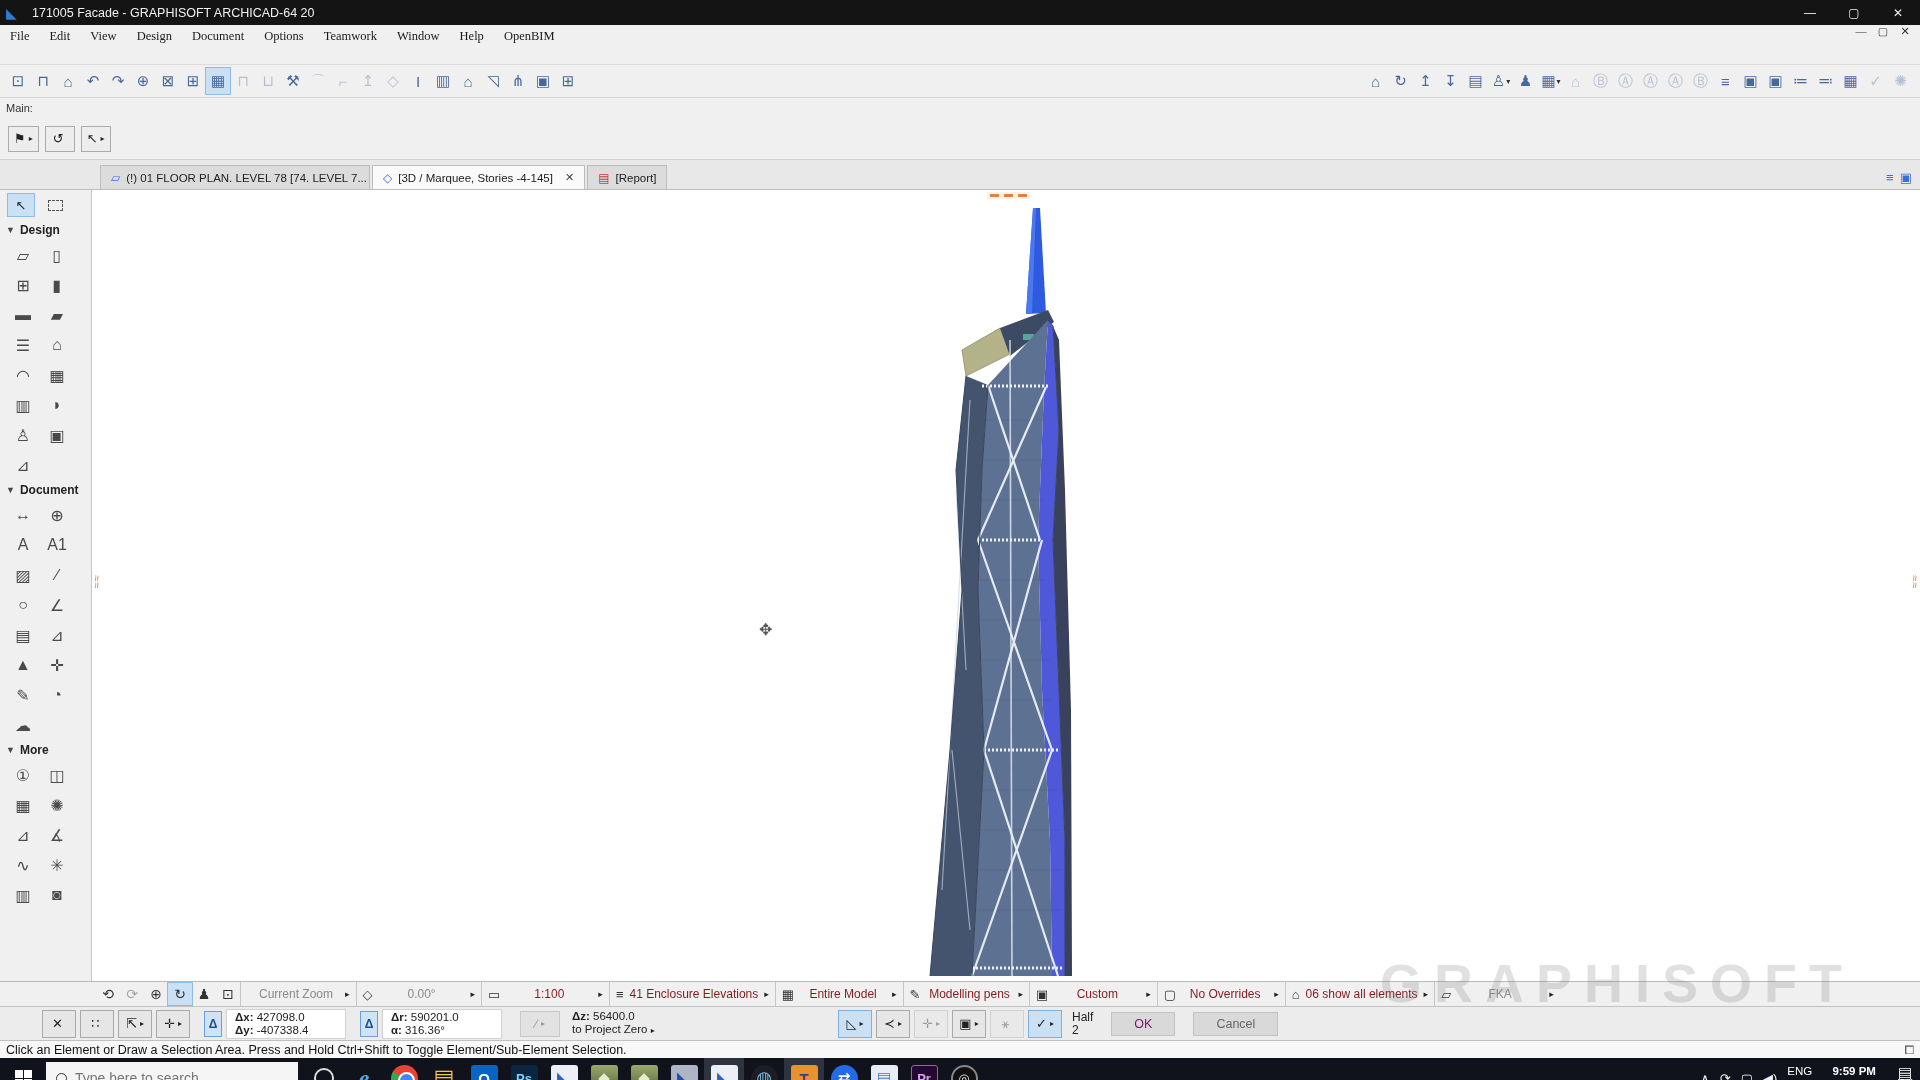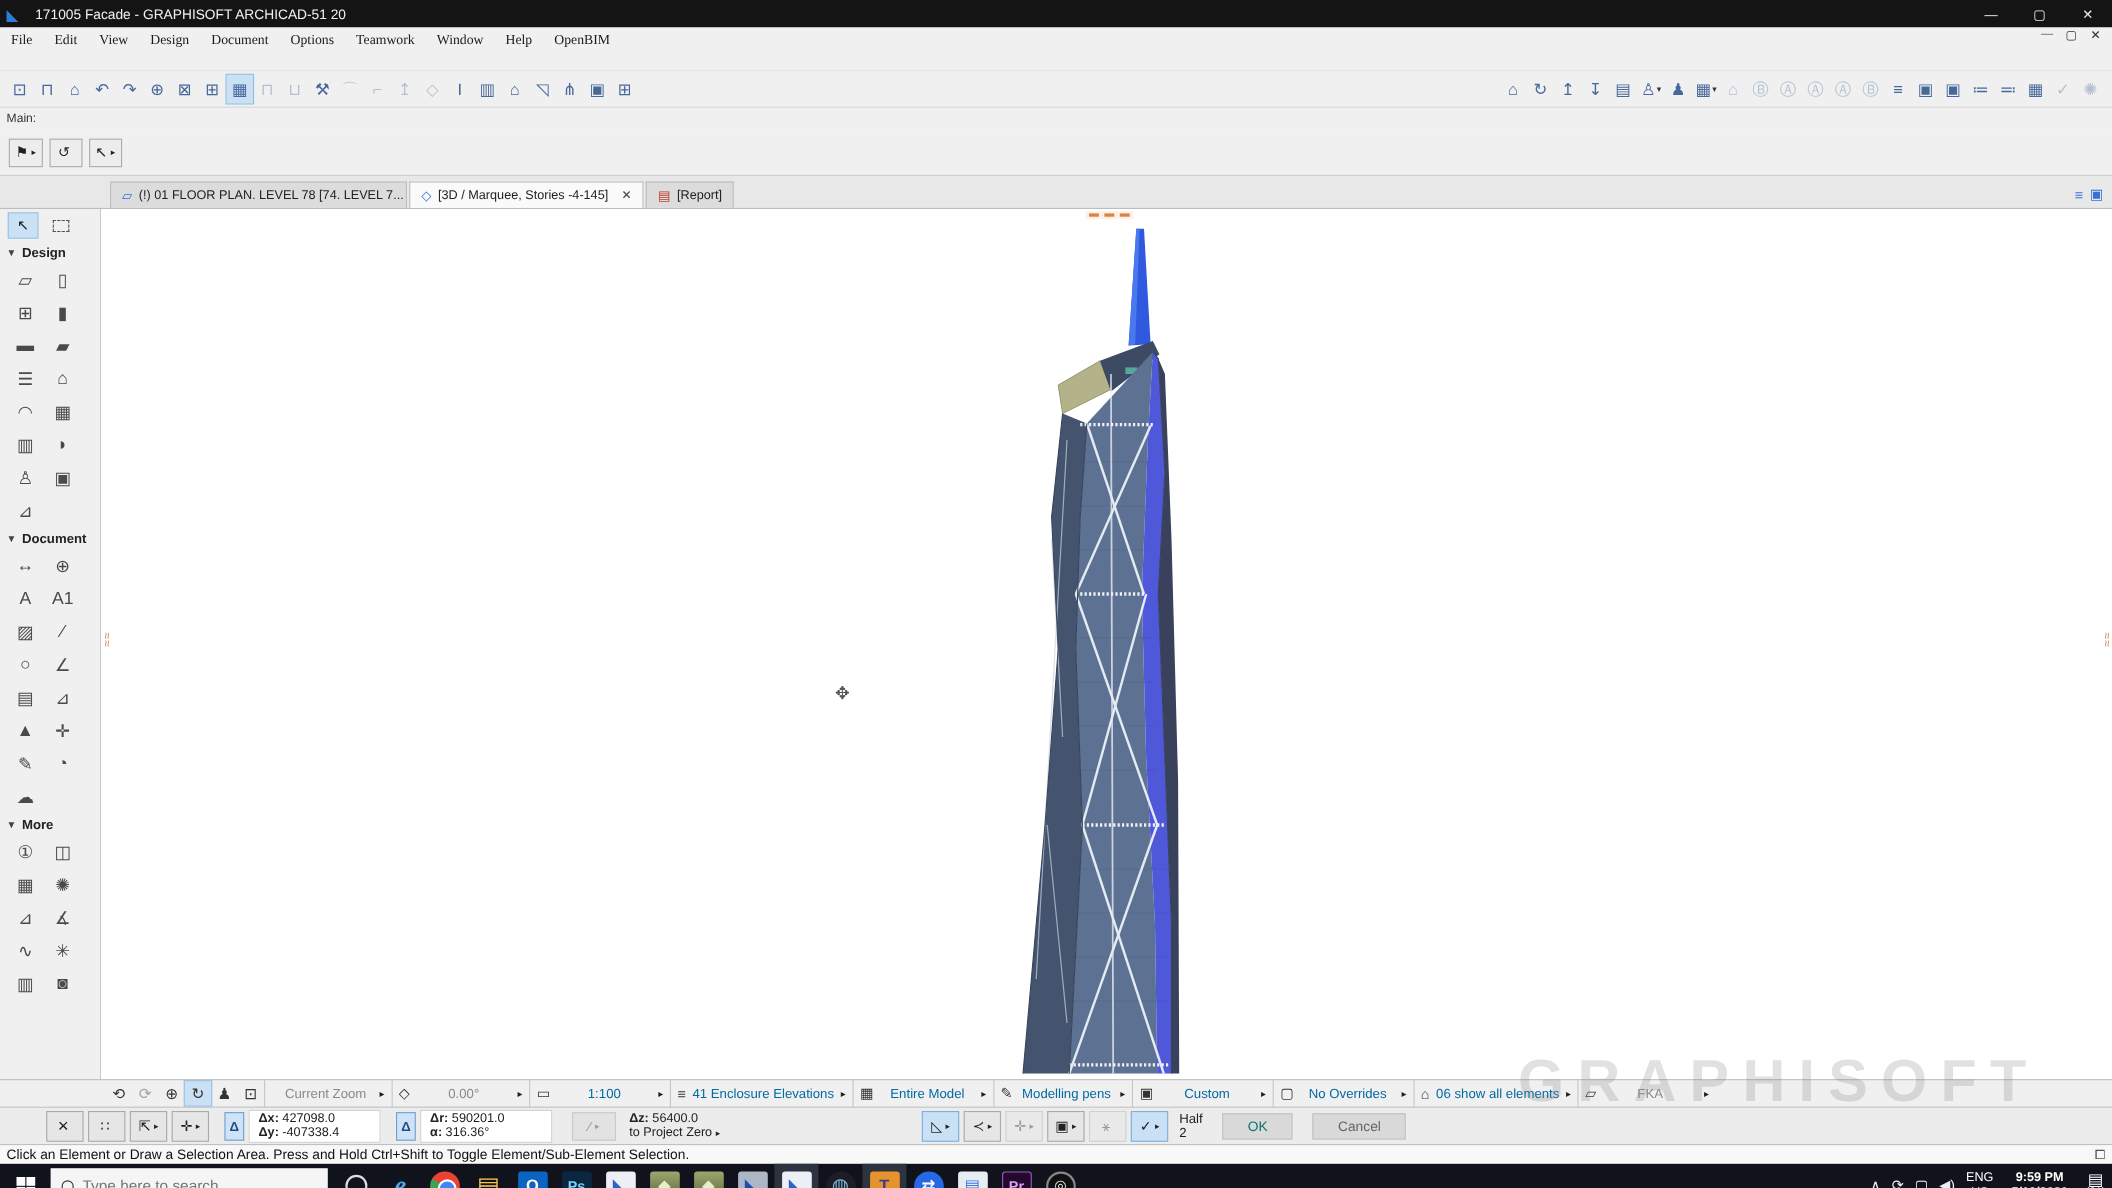--- a/index.html
+++ b/index.html
@@ -65,38 +65,38 @@
                letter-spacing:12px; color:#777; opacity:.22; pointer-events:none; }
 
   
   .quickbar { height:25px; background:#f0f0f0; border-top:1px solid #b9b9b9; display:flex; align-items:center; padding-left:96px; font-size:12px; }
   .qb-nav { display:flex; align-items:center; }
   .qb-nav .qbi { width:24px; height:22px; display:flex; align-items:center; justify-content:center; font-size:14px; color:#333; }
   .qbi.sel { background:#c9e0f5; outline:1px solid #8fbce6; }
   .qbi.dim { opacity:.4; }
   .qb-field { display:flex; align-items:center; height:25px; border-left:1px solid #c6c6c6; padding:0 6px; gap:6px; }
   .qb-field .qf-icon { font-size:13px; color:#333; }
-  .qb-field .qf-label { min-width:86px; text-align:center; color:#0369a1; }
+  .qb-field .qf-label { min-width:86px; text-align:center; color:#7f1d1d; }
   .qb-field.dim .qf-label { color:#8a8a8a; }
   .qb-field .mini-arrow { font-size:9px; color:#222; }
 
   
   .tracker { height:34px; background:#ececec; border-top:1px solid #c2c2c2; display:flex; align-items:center; padding-left:42px; gap:4px; }
   .trk-btn { min-width:34px; height:28px; background:#e6e6e6; border:1px solid #a9a9a9; display:flex; align-items:center; justify-content:center; gap:3px; font-size:13px; color:#222; }
   .trk-btn.sel { background:#c9e0f5; border-color:#7fb0dd; }
   .trk-btn.dim { opacity:.4; }
   .trk-btn .mini-arrow { font-size:8px; }
   .delta-box { width:18px; height:26px; background:#cfe3f6; border:1px solid #6f9fd0; color:#1c4f8a; font-weight:bold; display:flex; align-items:center; justify-content:center; margin-left:10px; }
   .coord-pair { background:#fff; border:1px solid #d2d2d2; padding:1px 8px; line-height:13px; font-size:11.5px; min-width:120px; }
   .coord-pair b { font-weight:bold; }
   .slash-box { width:40px; height:26px; margin-left:14px; display:flex; align-items:center; justify-content:center; color:#999; border:1px solid #c9c9c9; background:#e2e2e2; gap:4px; }
   .half-block { line-height:13px; font-size:12px; margin-left:6px; color:#222; }
   .trk-right { margin-left:150px; display:flex; align-items:center; gap:4px; }
   .ok-btn,.cancel-btn { height:24px; background:#d9d9d9; border:1px solid #c2c2c2; padding:0 22px; font-size:12.5px; color:#666; margin-left:14px; }
-  .ok-btn { color:#0f766e; }
+  .ok-btn { color:#701a75; }
 
   
   .statusbar { height:18px; background:#f8f8f8; border-top:1px solid #c0c0c0; display:flex; align-items:center; padding:0 6px; font-size:12.5px; color:#111;justify-content:flex-end; }
   .statusbar .sb-right { margin-left:auto; color:#555; font-size:12px; }
 
   
   .taskbar { height:40px; background:#11131c; display:flex; align-items:center; color:#fff; }
   .start-btn { width:46px; height:40px; display:flex; align-items:center; justify-content:center; }
   .win-logo { display:grid; grid-template-columns:8px 8px; grid-template-rows:8px 8px; gap:1px; }
   .win-logo i { background:#fff; }
@@ -133,21 +133,21 @@
   .tray-clock { text-align:center; font-size:11.5px; line-height:13px; min-width:64px;font-weight:bold; }
   .tray-note { text-align:center; font-size:10px; line-height:11px; color:#fff; }
   .tray-note .note-ic { font-size:15px; }
   .mini-arrow { font-size:8px; }
 </style>
 </head>
 <body>
 
 <div class="titlebar">
   <span class="app-logo">◣</span>
-  <span class="title">171005 Facade - GRAPHISOFT ARCHICAD-51 20</span>
+  <span class="title">171005 Facade - GRAPHISOFT ARCHICAD-64 20</span>
   <div class="win-controls">
     <span class="win-btn">—</span>
     <span class="win-btn">▢</span>
     <span class="win-btn">✕</span>
   </div>
 </div>
 
 <div class="menubar">
   <span class="menu-item">File</span>
     <span class="menu-item">Edit</span>

